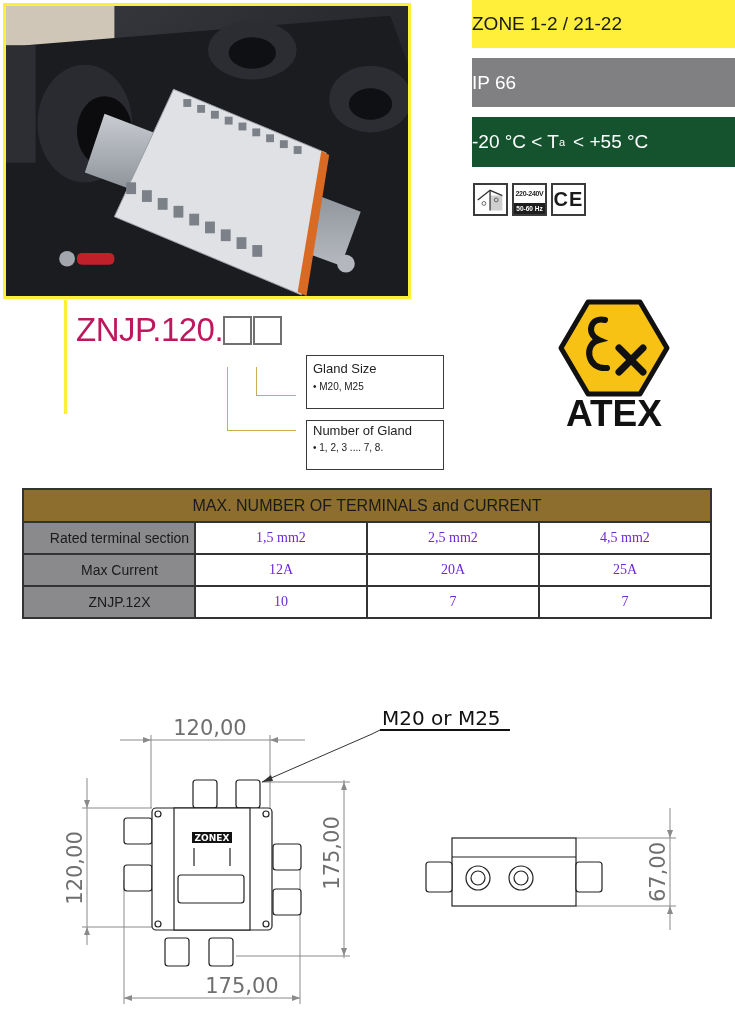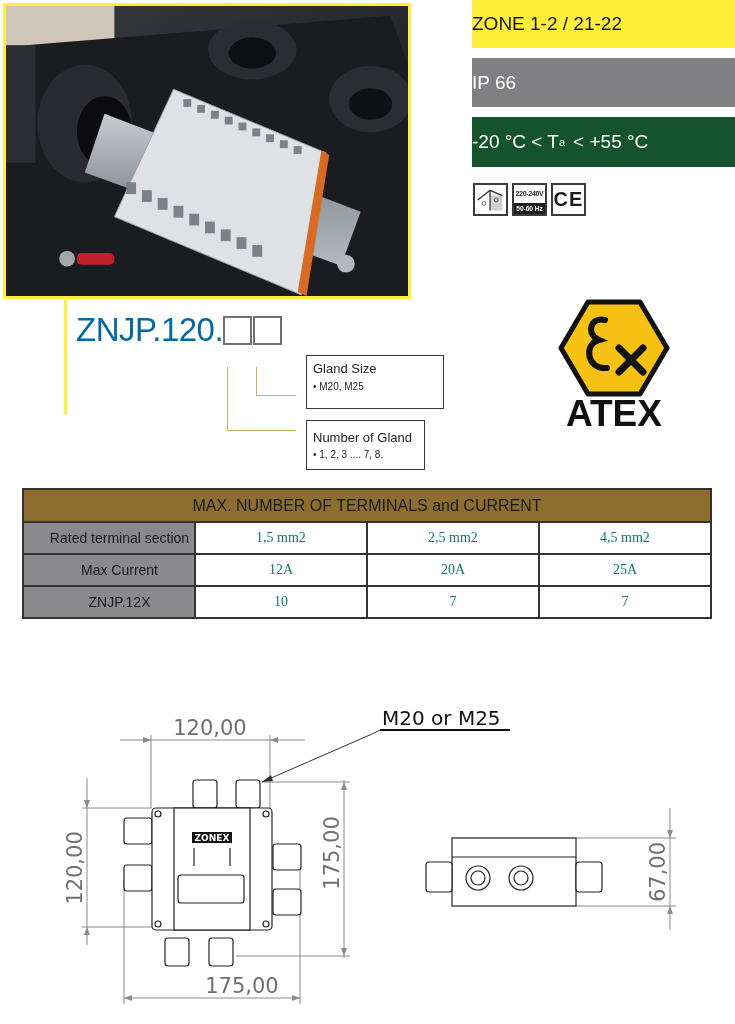--- a/index.html
+++ b/index.html
@@ -28,54 +28,54 @@
 
     .cert-icons { position: absolute; left: 473px; top: 183px; display: flex; gap: 4px; }
     .cert { width: 35px; height: 33px; border: 2px solid #3b3b3b; position: relative; background: #fff; }
     .cert-volt { background: #1e1e1e; display: flex; flex-direction: column; }
     .cert-volt .top { background: #fff; color: #1e1e1e; font-size: 7px; font-weight: bold; text-align: center; height: 18px; line-height: 18px; letter-spacing: -0.3px; }
     .cert-volt .bot { color: #fff; font-size: 6.5px; font-weight: bold; text-align: center; line-height: 11px; }
     .cert-ce { display: flex; align-items: center; justify-content: center; font-size: 20px; font-weight: bold; letter-spacing: 1px; color: #1a1a1a; }
 
     
     .part-code {
-      position: absolute; left: 76px; top: 311px; font-size: 33px; color: #0369a1; display: flex; align-items: flex-end;
+      position: absolute; left: 76px; top: 311px; font-size: 33px; color: #be185d; display: flex; align-items: flex-end;
       letter-spacing: -0.5px;
     }
     .code-box { display: inline-block; width: 29px; height: 29px; border: 2px solid #707070; margin-bottom: 4px; }
     .code-box + .code-box { margin-left: 1px; }
 
     .leader { position: absolute; border-color: #c9ad55; border-style: solid; border-width: 0; }
     .leader-size { left: 256px; top: 367px; width: 40px; height: 29px; border-left-width: 1.5px; border-bottom-width: 1.5px; }
     .leader-count { left: 227px; top: 367px; width: 69px; height: 64px; border-left-width: 1.5px; border-bottom-width: 1.5px; }
 
     .info-box {
       position: absolute; left: 306px; border: 1.5px solid #3a3a3a; background: #fff; padding: 5px 6px;
     }
     .info-box .title { font-size: 13px; color: #222; }
     .info-box .sub { font-size: 10px; color: #222; margin-top: 5px; }
     .info-size { top: 355px; width: 138px; height: 54px; }
-    .info-count { top: 420px; width: 119px; height: 50px; padding-top: 9px; }
+    .info-count { top: 420px; width: 138px; height: 50px; padding-top: 2px; }
     .info-count .sub { margin-top: 4px; }
 
     
     .atex { position: absolute; left: 555px; top: 298px; width: 118px; height: 134px; }
 
     
     .spec-table {
       position: absolute; left: 22px; top: 488px; width: 690px; border-collapse: collapse;
       border: 2px solid #333;
     }
     .spec-table th {
       background: #8d6e2e; color: #1a1a1a; font-weight: normal; font-size: 16px; height: 33px;
       border: 2px solid #333; text-align: center;
     }
     .spec-table td {
       border: 2px solid #333; height: 32px; text-align: center; font-family: "Liberation Serif", serif;
-      font-size: 14px; color: #0f766e; background: #fff;
+      font-size: 14px; color: #6d28d9; background: #fff;
     }
     .spec-table td.row-head {
       background: #8a8a8d; font-family: "Liberation Sans", sans-serif; font-size: 14px; color: #1a1a1a; width: 172px; padding-left: 21px;
     }
 
     
     .drawing { position: absolute; left: 0; top: 690px; width: 735px; height: 334px; }
     .dim-label { font-family: "DejaVu Sans", sans-serif; fill: #6f6f6f; }
   </style>
 </head>

